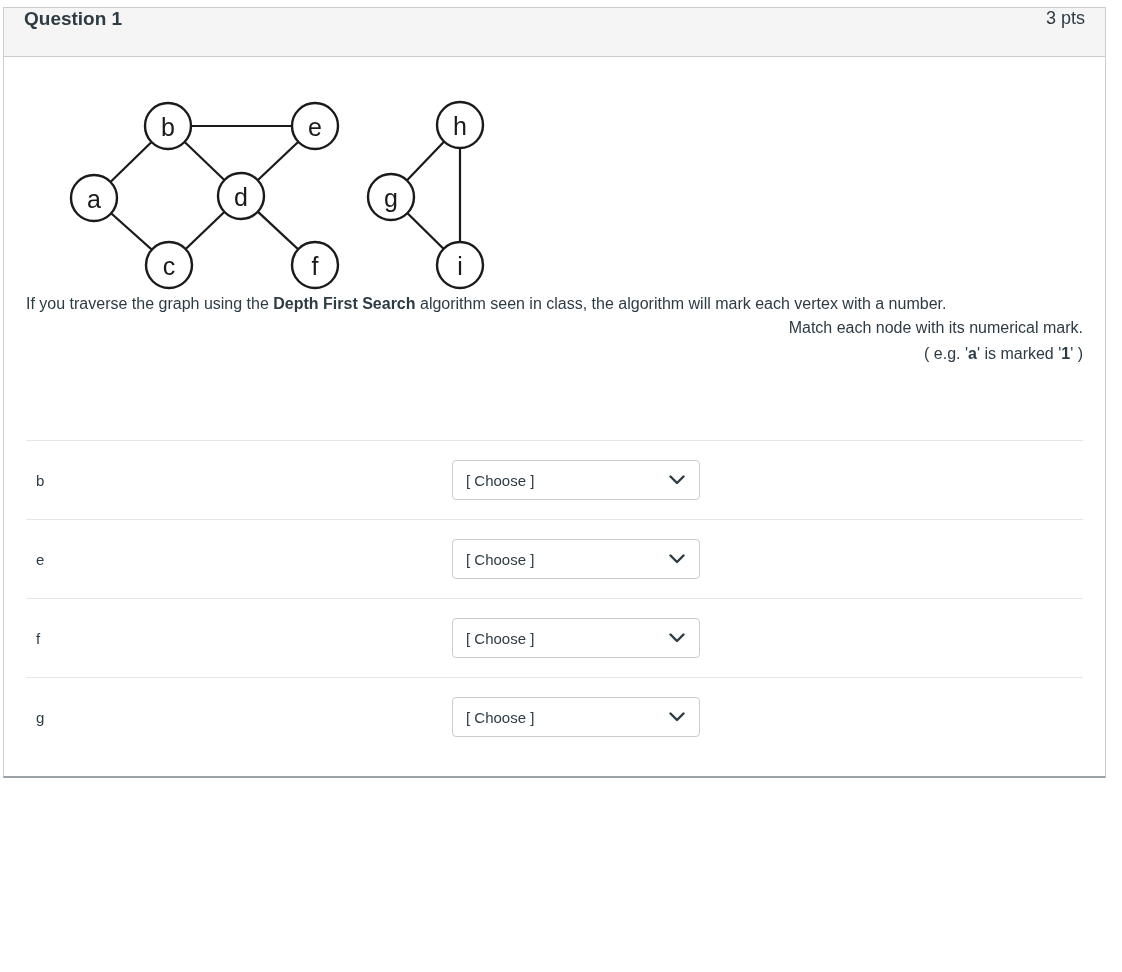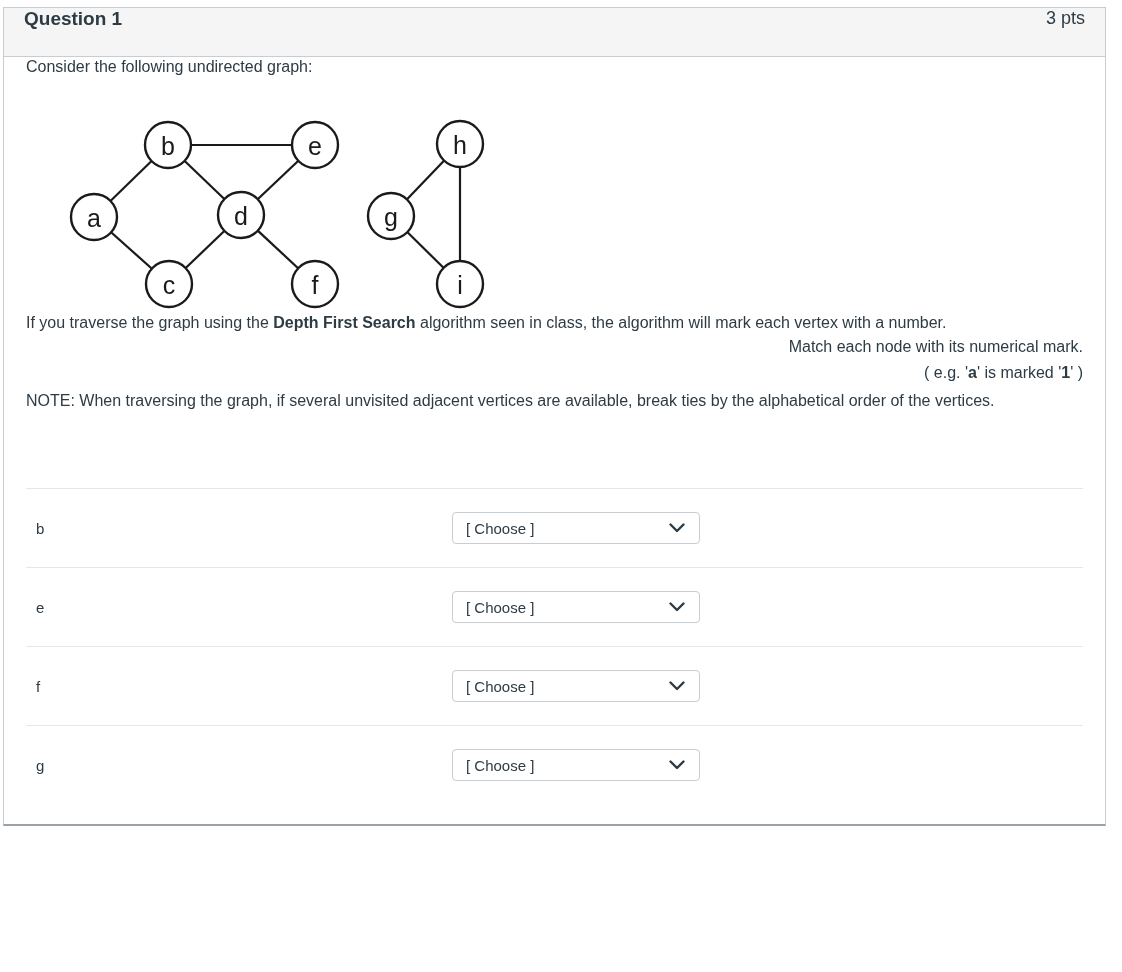--- a/index.html
+++ b/index.html
@@ -95,21 +95,21 @@
   .select-wrap {
     position: relative;
     width: 248px;
     flex: none;
   }
   .answer-select {
     -webkit-appearance: none;
     -moz-appearance: none;
     appearance: none;
     width: 248px;
-    height: 32px;
+    height: 40px;
     background: #ffffff;
     border: 1px solid #c7cdd1;
     border-radius: 4px;
     padding: 0 30px 0 13px;
     font-family: "Liberation Sans", sans-serif;
     font-size: 15px;
     color: #2d3b45;
   }
   .chev {
     position: absolute;
@@ -124,21 +124,20 @@
 
 <div class="question-box">
 
   <div class="q-header">
     <span class="q-title">Question 1</span>
     <span class="q-pts">3 pts</span>
   </div>
 
   <div class="q-body">
 
-    <p class="intro">Consider the following undirected graph:</p>
 
     <svg id="graph-svg" class="graph-svg" width="440" height="206" viewBox="0 0 440 206" xmlns="http://www.w3.org/2000/svg">
         <line x1="31" y1="111" x2="105" y2="39" class="edge"></line>
         <line x1="31" y1="111" x2="106" y2="178" class="edge"></line>
         <line x1="105" y1="39" x2="178" y2="109" class="edge"></line>
         <line x1="105" y1="39" x2="252" y2="39" class="edge"></line>
         <line x1="106" y1="178" x2="178" y2="109" class="edge"></line>
         <line x1="178" y1="109" x2="252" y2="39" class="edge"></line>
         <line x1="178" y1="109" x2="252" y2="178" class="edge"></line>
         <line x1="328" y1="110" x2="397" y2="38" class="edge"></line>
@@ -161,21 +160,20 @@
         <circle cx="397" cy="38" r="23" class="node"></circle>
         <text x="397" y="39" class="node-label">h</text>
         <circle cx="397" cy="178" r="23" class="node"></circle>
         <text x="397" y="179" class="node-label">i</text>
       </svg>
 
     <p class="traverse"><span>If you traverse the graph using the </span><strong>Depth First Search</strong><span> algorithm seen in class, the algorithm will mark each vertex with a number.</span></p>
 
     <p class="match-inst"><span>Match each node with its numerical mark.</span><br><span>( e.g. '</span><strong>a</strong><span>' is marked '</span><strong>1</strong><span>' )</span></p>
 
-    <p class="note">NOTE: When traversing the graph, if several unvisited adjacent vertices are available, break ties by the alphabetical order of the vertices.</p>
 
     <div class="match-table">
 
       <div class="match-row">
         <span class="match-label">b</span>
         <div class="select-wrap">
           <select class="answer-select">
             <option>[ Choose ]</option>
           </select>
           <svg class="chev" width="16" height="10" viewBox="0 0 16 10">

